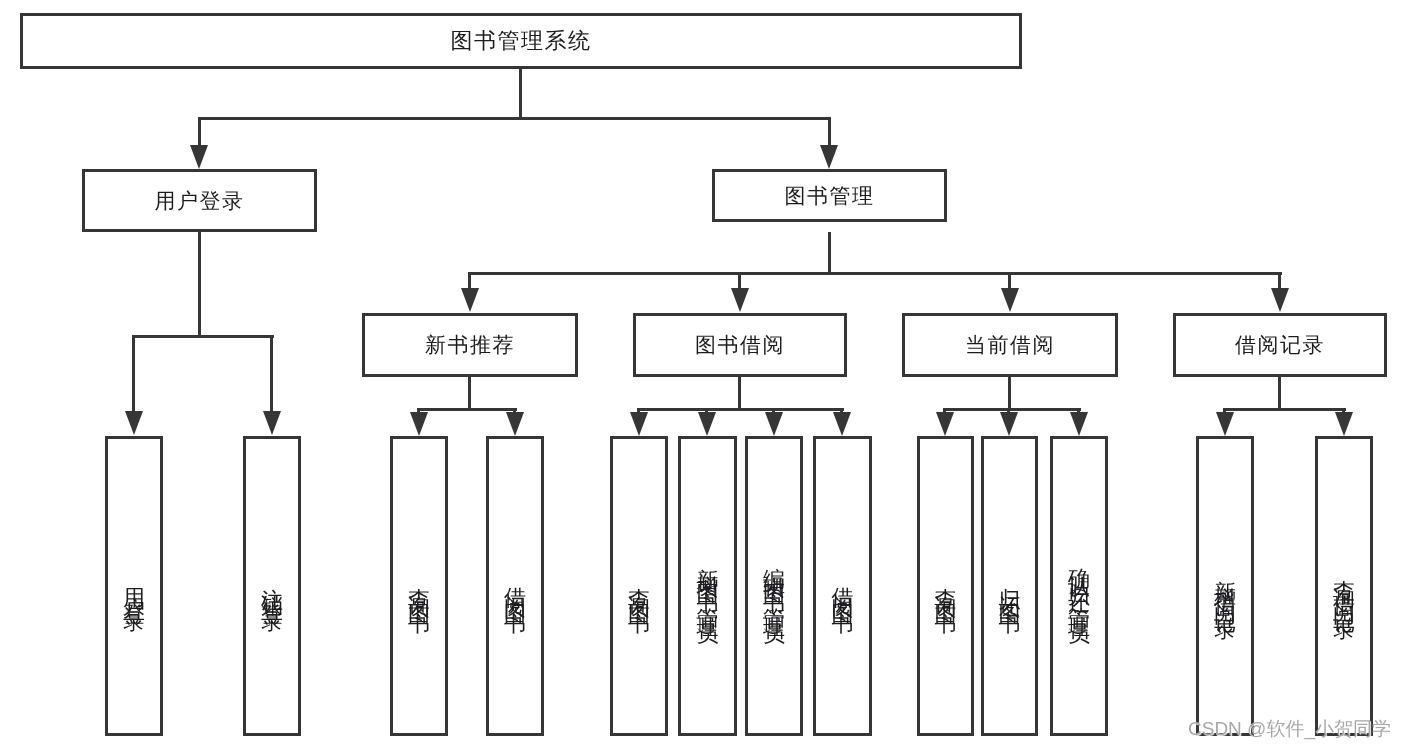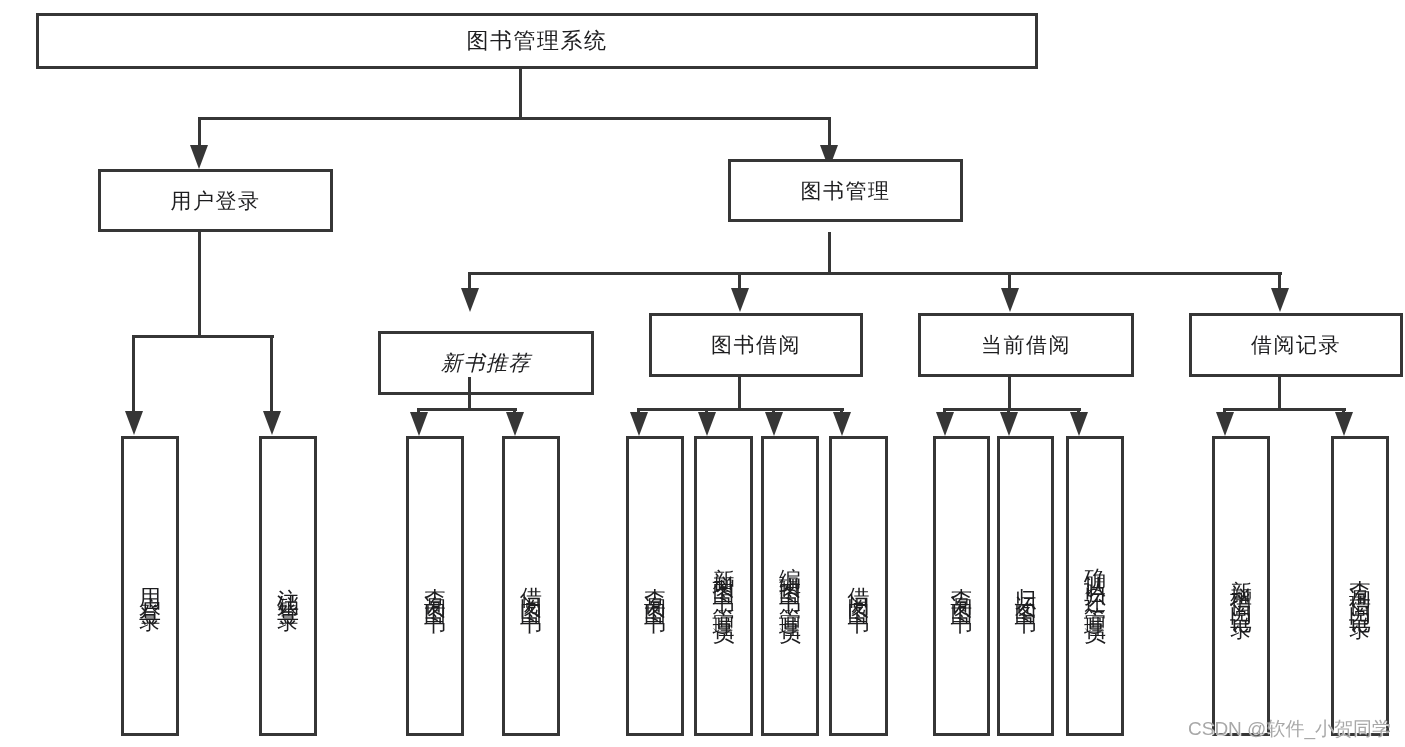--- a/index.html
+++ b/index.html
@@ -12,21 +12,20 @@
     overflow:hidden;
   }
   .box {
     position:absolute;
     border:3px solid #363636;
     background:#ffffff;
     box-sizing:border-box;
     display:flex;
     align-items:center;
     justify-content:center;
-    margin-left:16px;
   }
   .h-label {
     font-size:21px;
     letter-spacing:1.5px;
     color:#1d1d1f;
     white-space:nowrap;
   }
   .root-label { font-size:22px; }
   .v-text {
     writing-mode:vertical-rl;
@@ -67,21 +66,21 @@
   <div class="line" style="left:519px; top:69px; width:3px; height:48px;"></div>
   <div class="line" style="left:198px; top:117px; width:633px; height:3px;"></div>
   <div class="line" style="left:198px; top:117px; width:3px; height:29px;"></div>
   <div class="arrow" style="left:190px; top:145px;"></div>
   <div class="line" style="left:828px; top:117px; width:3px; height:29px;"></div>
   <div class="arrow" style="left:820px; top:145px;"></div>
 
   <div class="box" style="left:82px; top:169px; width:235px; height:63px;">
     <span class="h-label">用户登录</span>
   </div>
-  <div class="box" style="left:712px; top:159px; width:235px; height:63px;">
+  <div class="box" style="left:712px; top:169px; width:235px; height:53px;">
     <span class="h-label">图书管理</span>
   </div>
 
   <div class="line" style="left:198px; top:232px; width:3px; height:103px;"></div>
   <div class="line" style="left:132px; top:335px; width:142px; height:3px;"></div>
   <div class="line" style="left:132px; top:335px; width:3px; height:77px;"></div>
   <div class="arrow" style="left:125px; top:411px;"></div>
   <div class="line" style="left:270px; top:335px; width:3px; height:77px;"></div>
   <div class="arrow" style="left:263px; top:411px;"></div>
 
@@ -89,21 +88,21 @@
   <div class="line" style="left:468px; top:272px; width:814px; height:3px;"></div>
   <div class="line" style="left:468px; top:272px; width:3px; height:18px;"></div>
   <div class="arrow" style="left:461px; top:288px;"></div>
   <div class="line" style="left:738px; top:272px; width:3px; height:18px;"></div>
   <div class="arrow" style="left:731px; top:288px;"></div>
   <div class="line" style="left:1008px; top:272px; width:3px; height:18px;"></div>
   <div class="arrow" style="left:1001px; top:288px;"></div>
   <div class="line" style="left:1278px; top:272px; width:3px; height:18px;"></div>
   <div class="arrow" style="left:1271px; top:288px;"></div>
 
-  <div class="box" style="left:362px; top:331px; width:216px; height:64px;font-style:italic;">
+  <div class="box" style="left:362px; top:313px; width:216px; height:64px;">
     <span class="h-label">新书推荐</span>
   </div>
   <div class="box" style="left:633px; top:313px; width:214px; height:64px;">
     <span class="h-label">图书借阅</span>
   </div>
   <div class="box" style="left:902px; top:313px; width:216px; height:64px;">
     <span class="h-label">当前借阅</span>
   </div>
   <div class="box" style="left:1173px; top:313px; width:214px; height:64px;">
     <span class="h-label">借阅记录</span>

